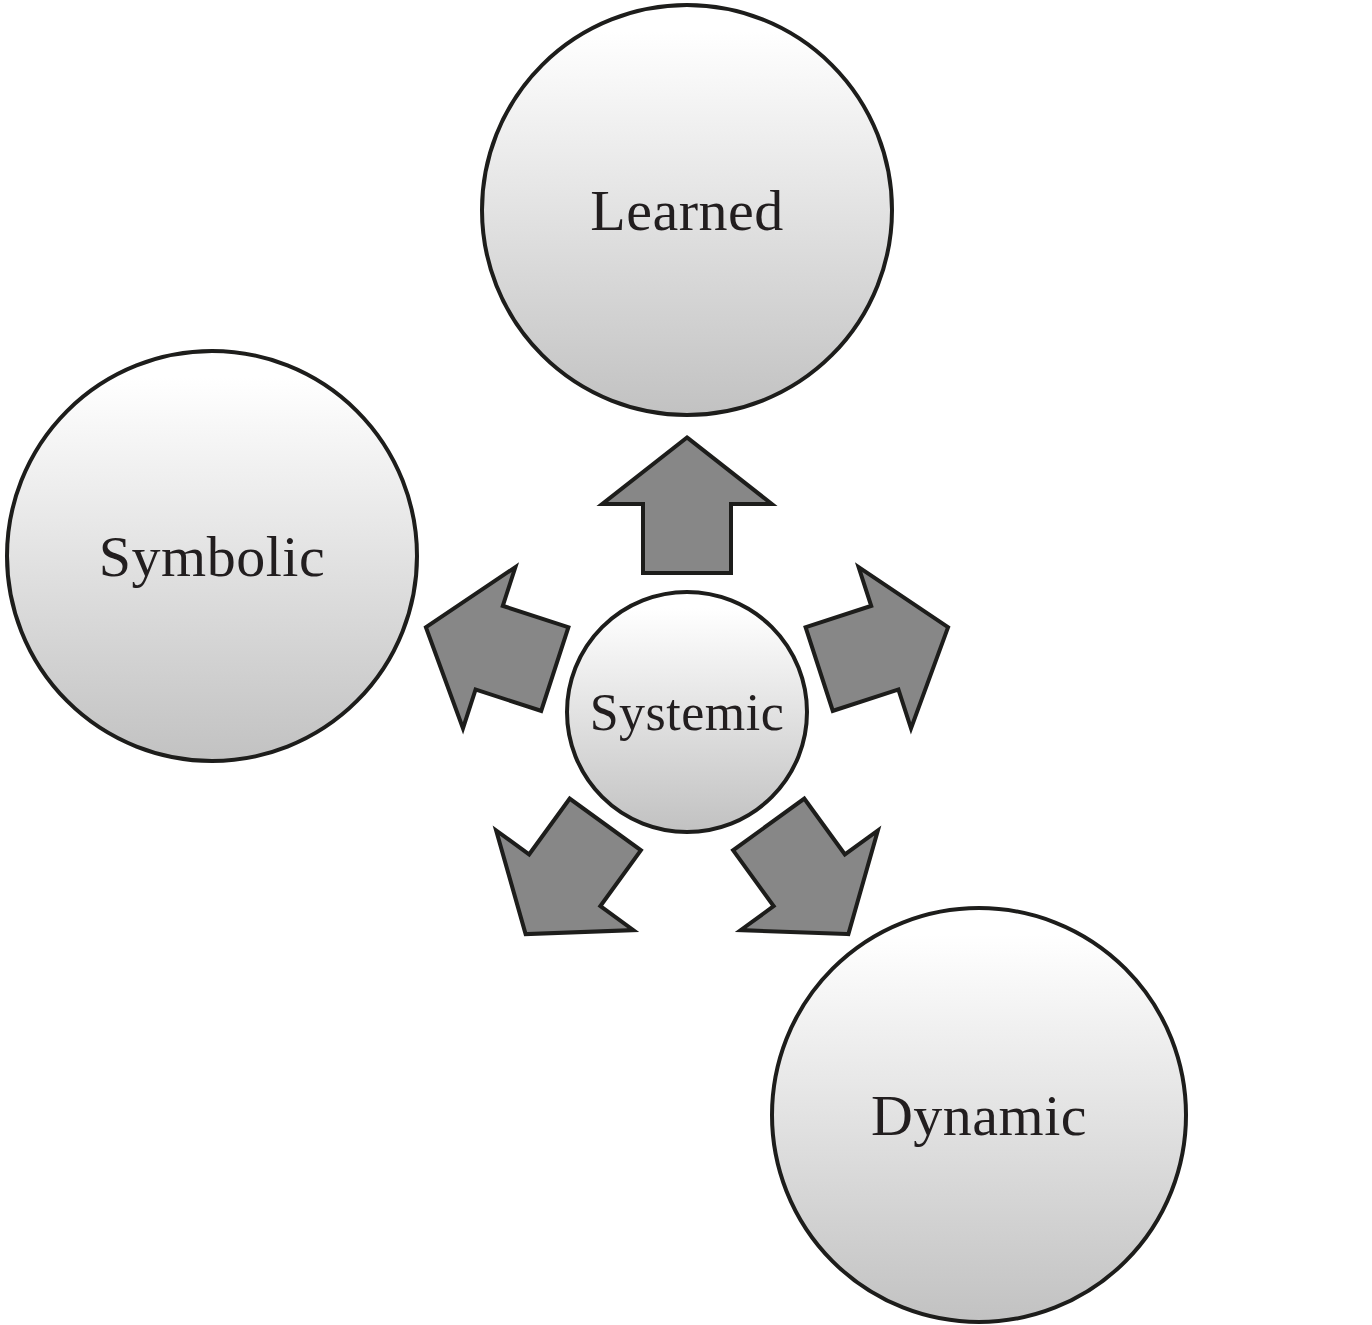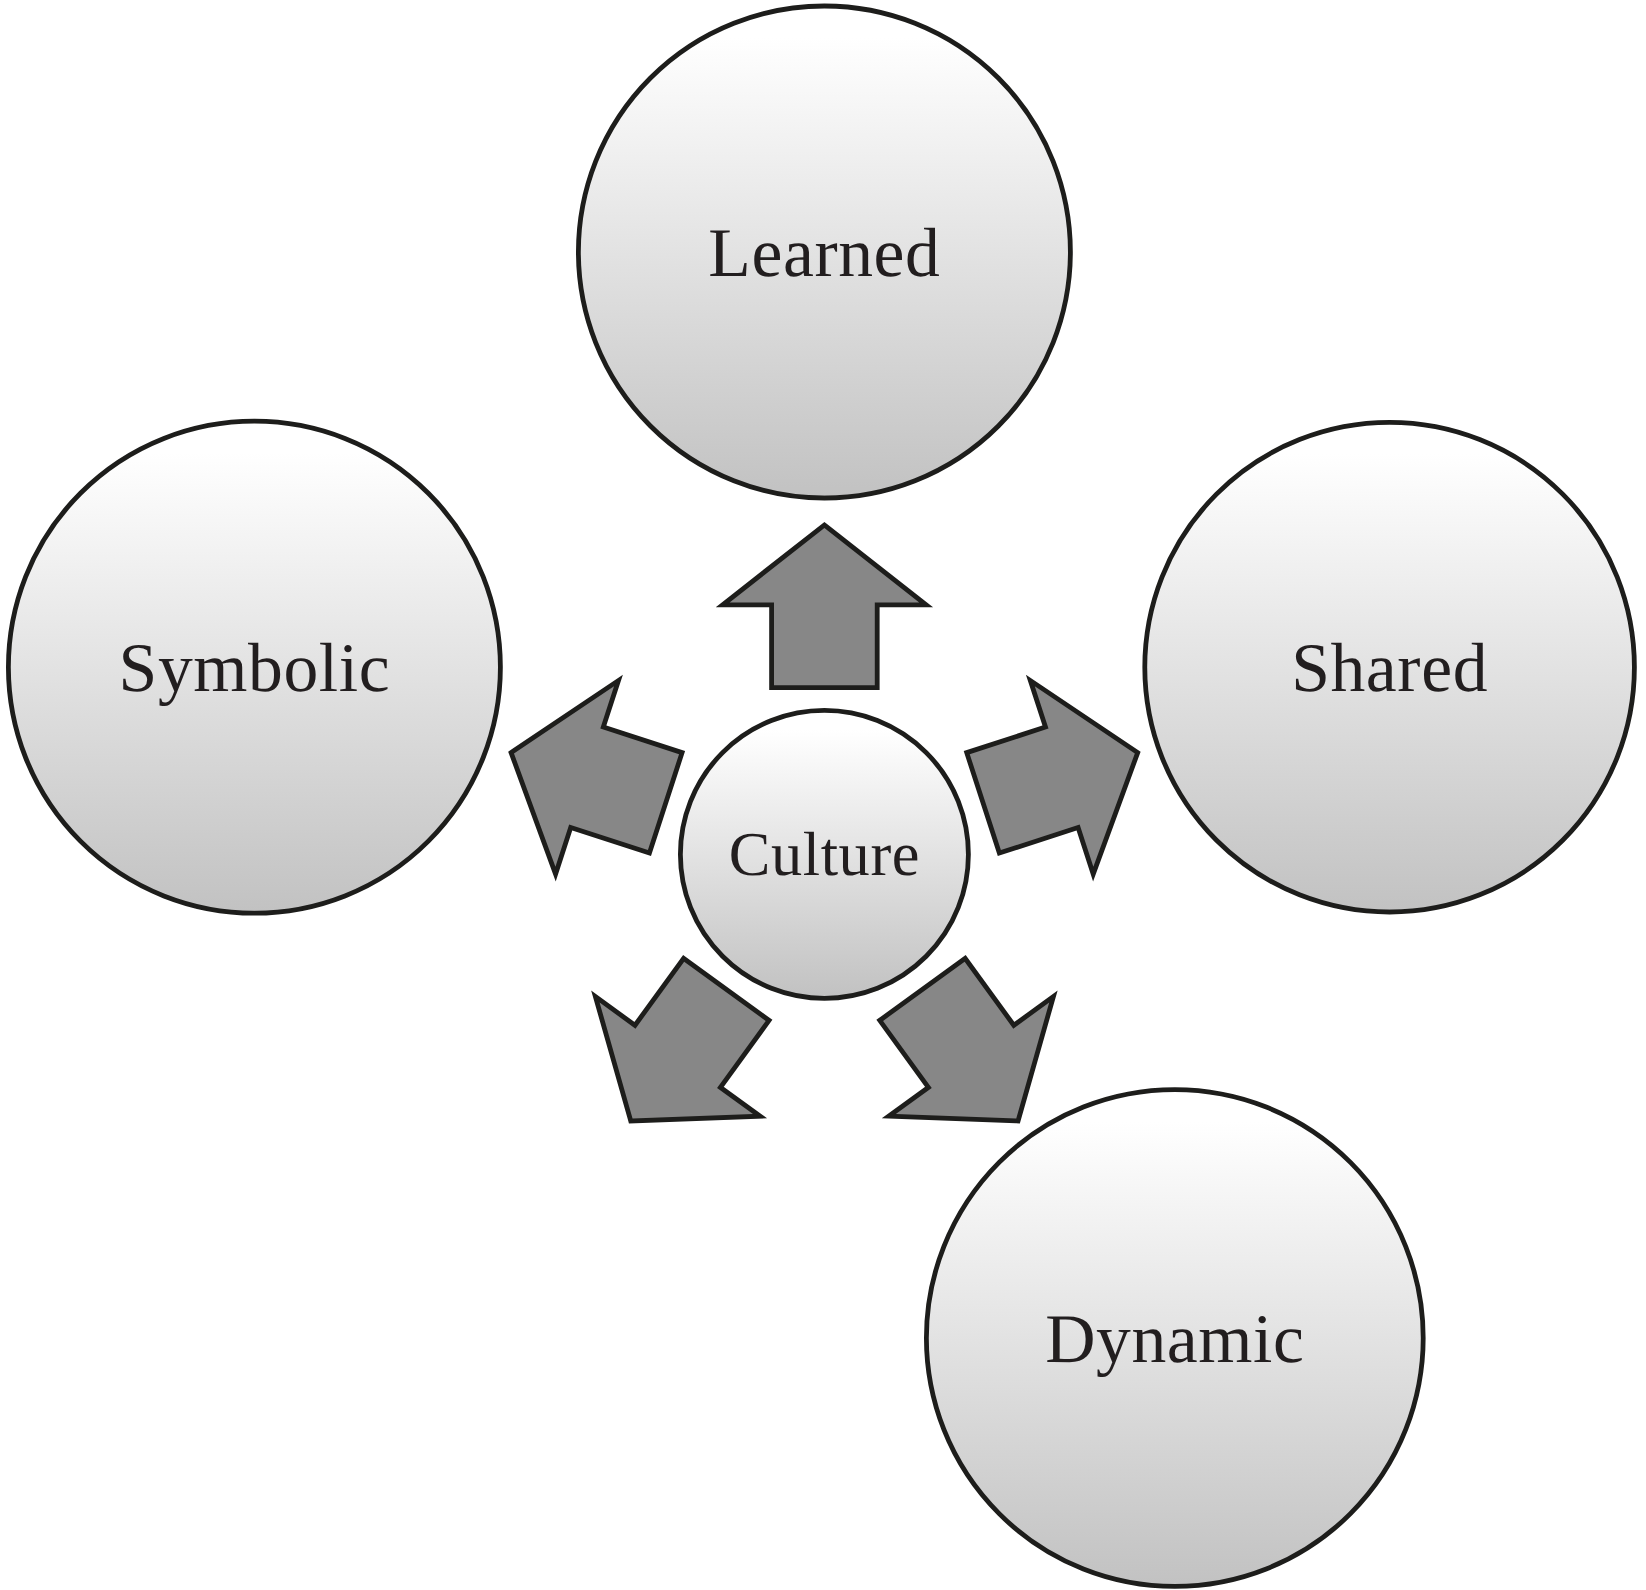--- a/index.html
+++ b/index.html
@@ -66,26 +66,23 @@
   </svg>
 
   <div class="node" style="left:5px; top:349px; width:414px; height:414px;">
     <span>Symbolic</span>
   </div>
 
   <div class="node" style="left:480px; top:3px; width:414px; height:414px;">
     <span>Learned</span>
   </div>
 
-  <div class="node" style="left:952px; top:350px; width:412px; height:412px;">
-    <span>Shared</span>
-  </div>
 
 
   <div class="node" style="left:770px; top:906px; width:418px; height:418px;font-family:Liberation Serif, serif;">
     <span>Dynamic</span>
   </div>
 
   <div class="node center" style="left:565px; top:590px; width:244px; height:244px;">
-    <span>Culture</span>
+    <span>Systemic</span>
   </div>
 
 </div>
 
 </body></html>

